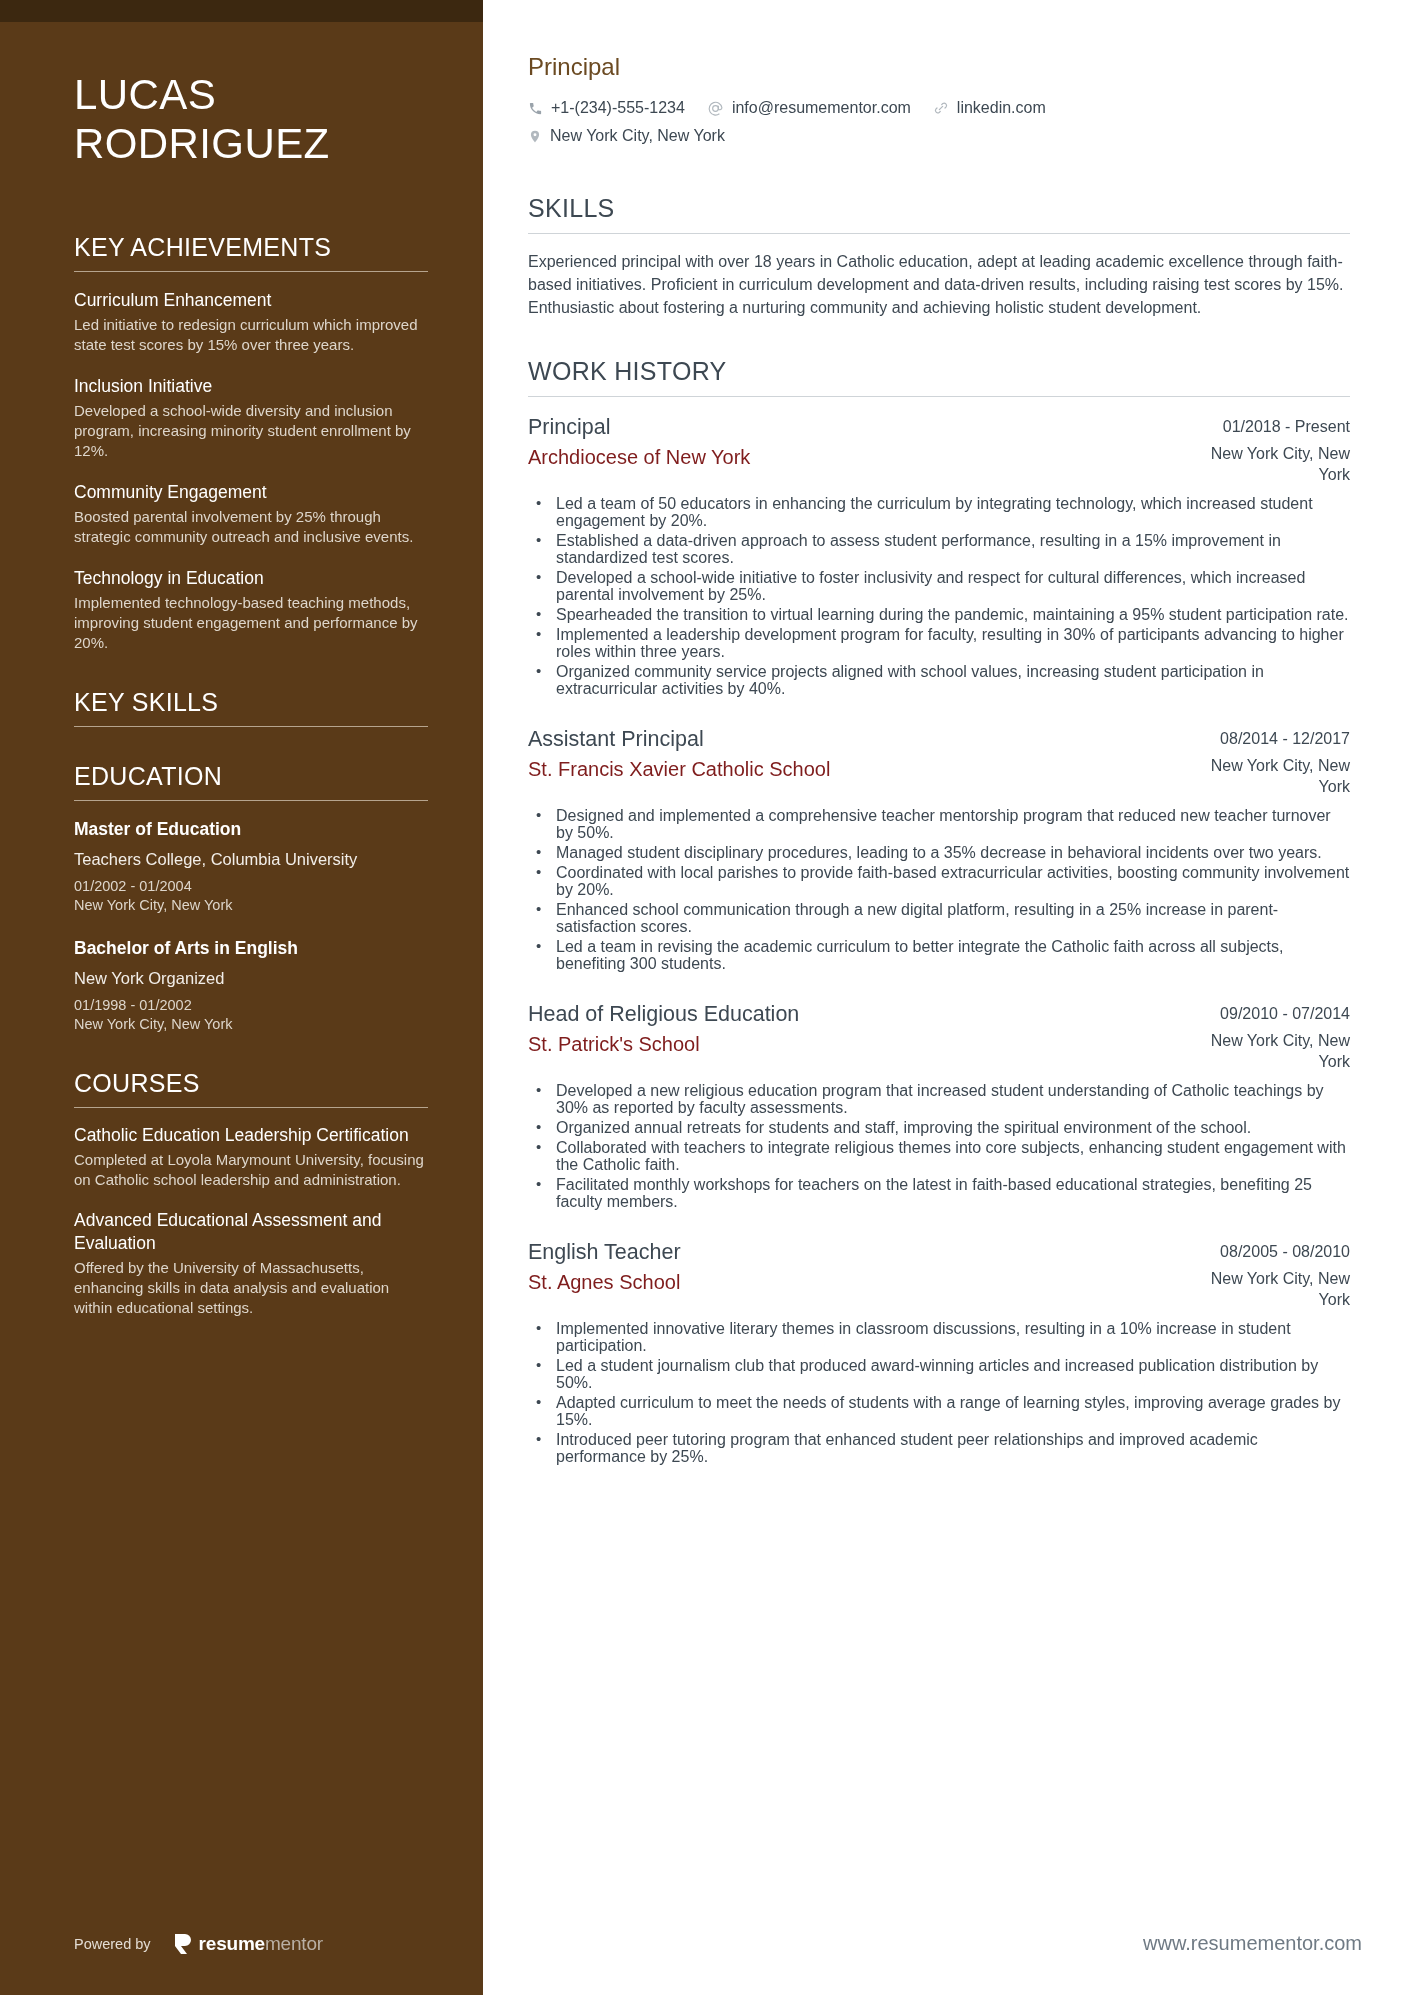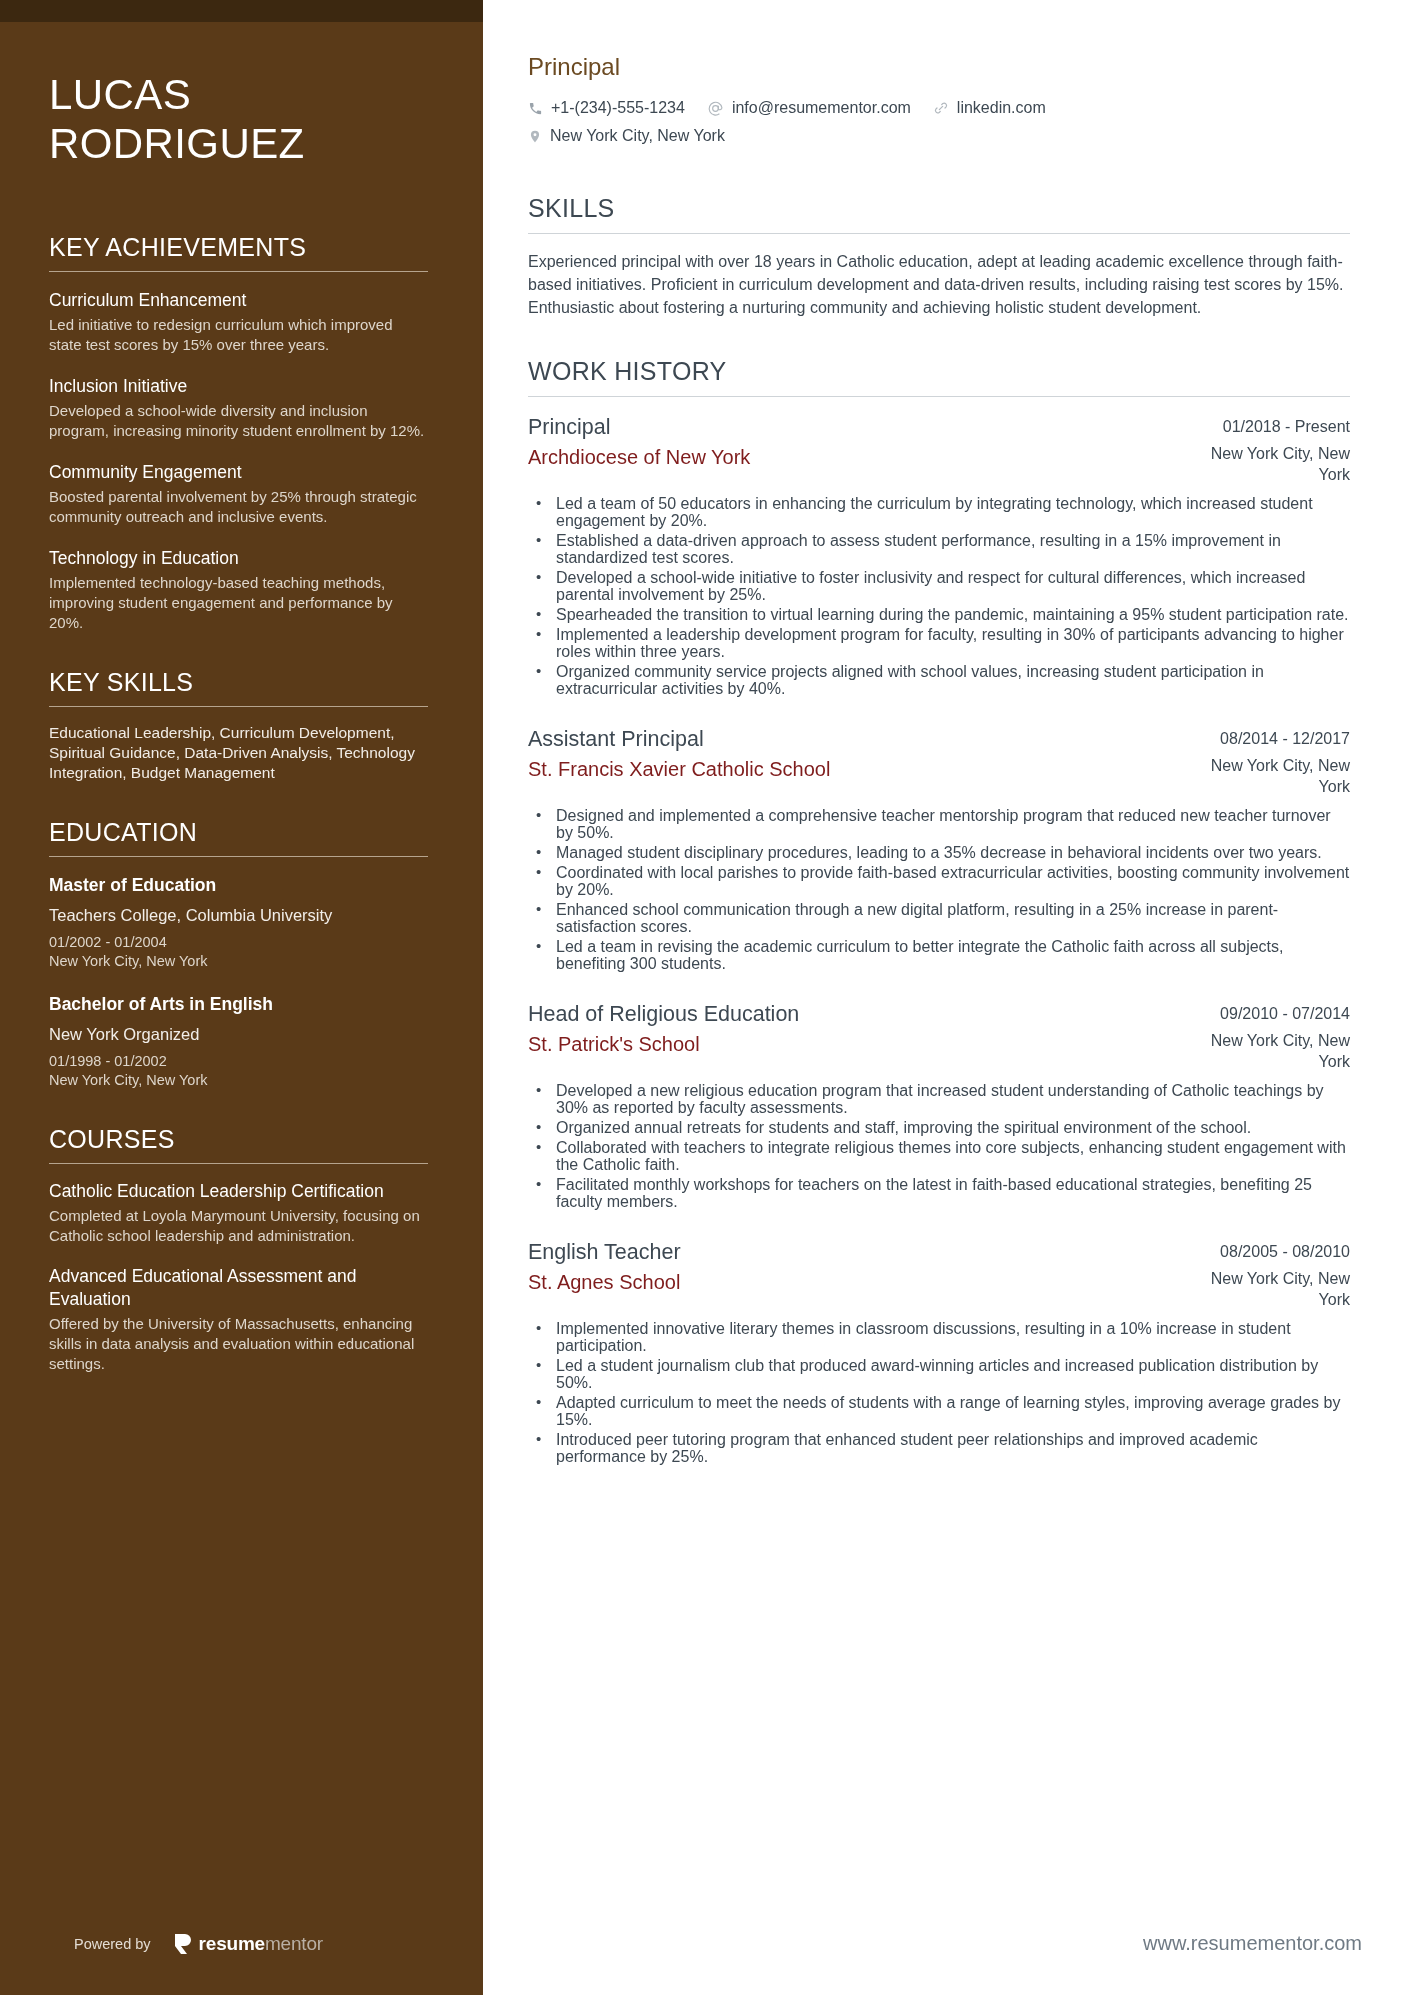--- a/index.html
+++ b/index.html
@@ -27,21 +27,21 @@
     color: #ffffff;
     padding: 0 0 0 0;
   }
   .sidebar-topstrip {
     position: absolute;
     top: 0; left: 0; right: 0;
     height: 22px;
     background: #3c2810;
   }
   .sidebar-inner {
-    padding: 58px 55px 0 49px;
+    padding: 58px 55px 0 74px;
   }
   .name-block { margin-top: 12px; margin-bottom: 64px; }
   .name-line {
     font-size: 42px;
     line-height: 49px;
     font-weight: 400;
     letter-spacing: .4px;
     color: #ffffff;
   }
 
@@ -280,21 +280,20 @@
         </div>
         <div class="ach-item">
           <div class="ach-title">Technology in Education</div>
           <div class="ach-desc">Implemented technology-based teaching methods, improving student engagement and performance by 20%.</div>
         </div>
       </section>
 
       <section class="side-section">
         <div class="side-heading">KEY SKILLS</div>
         <div class="side-rule"></div>
-        <div class="skills-text">Educational Leadership, Curriculum Development, Spiritual Guidance, Data-Driven Analysis, Technology Integration, Budget Management</div>
       </section>
 
       <section class="side-section">
         <div class="side-heading">EDUCATION</div>
         <div class="side-rule"></div>
 
         <div class="edu-item">
           <div class="edu-degree">Master of Education</div>
           <div class="edu-school">Teachers College, Columbia University</div>
           <div class="edu-meta">01/2002 - 01/2004</div>

